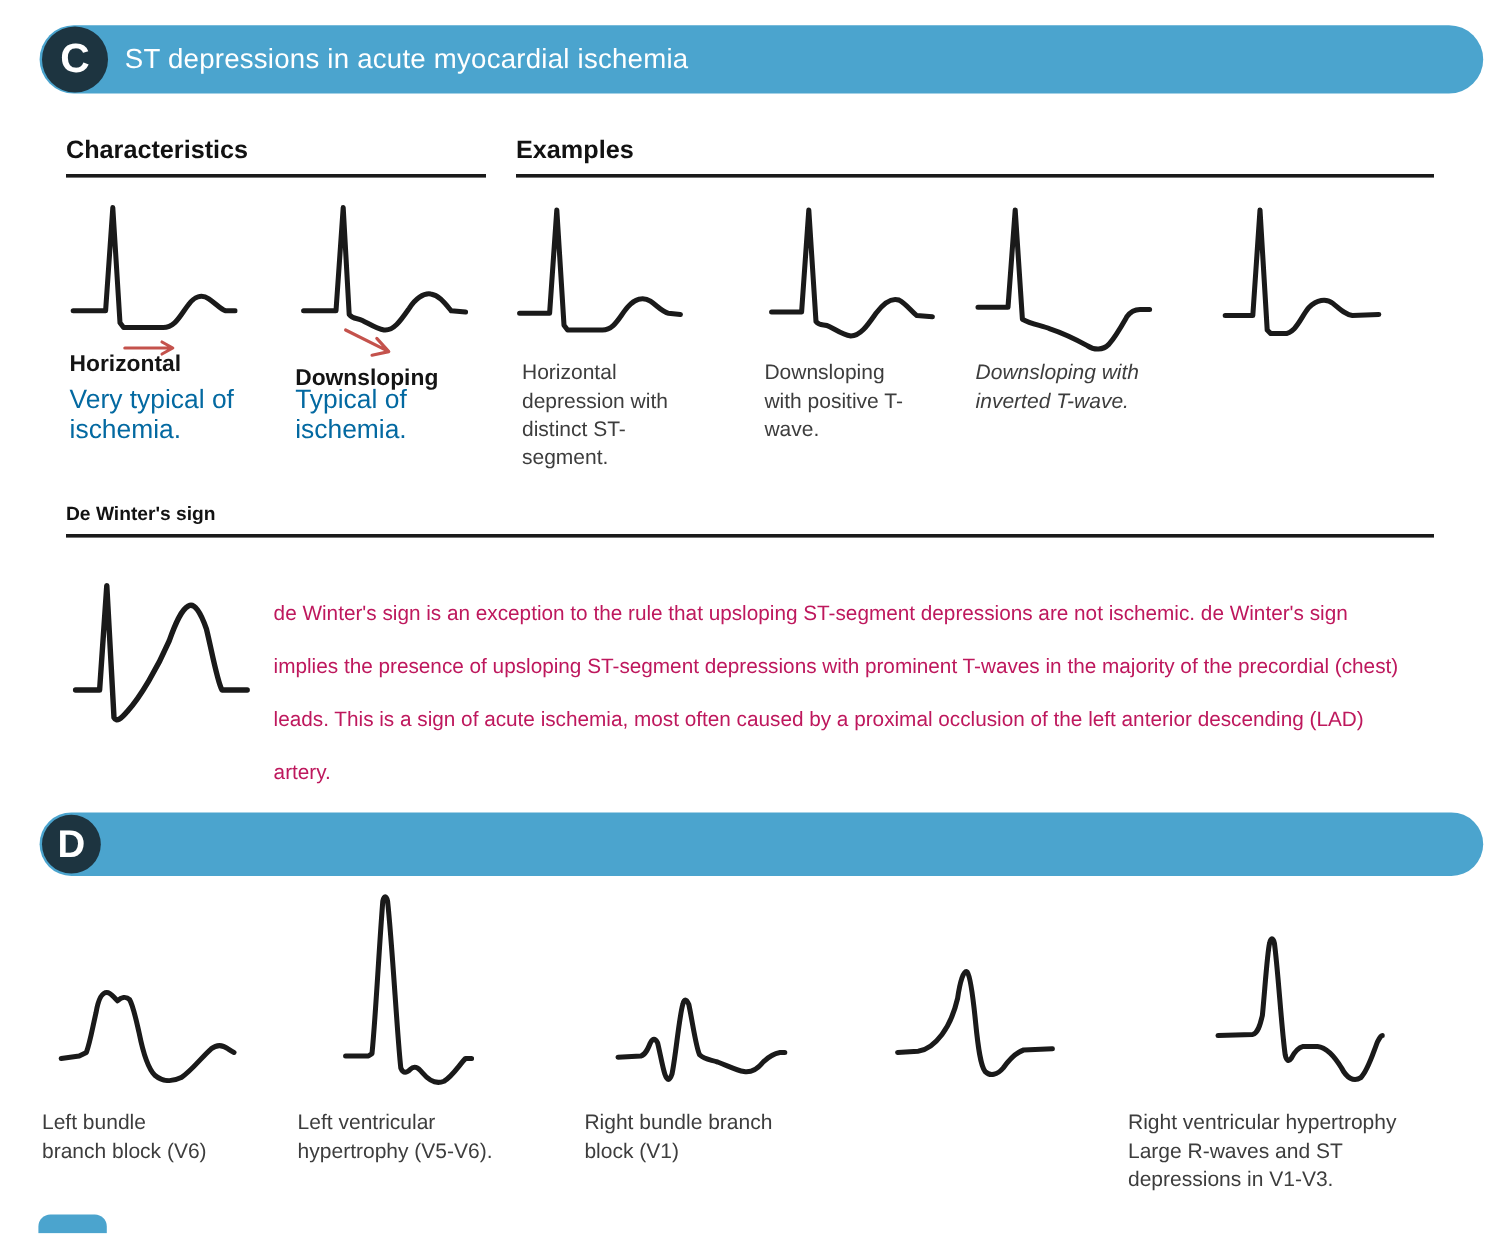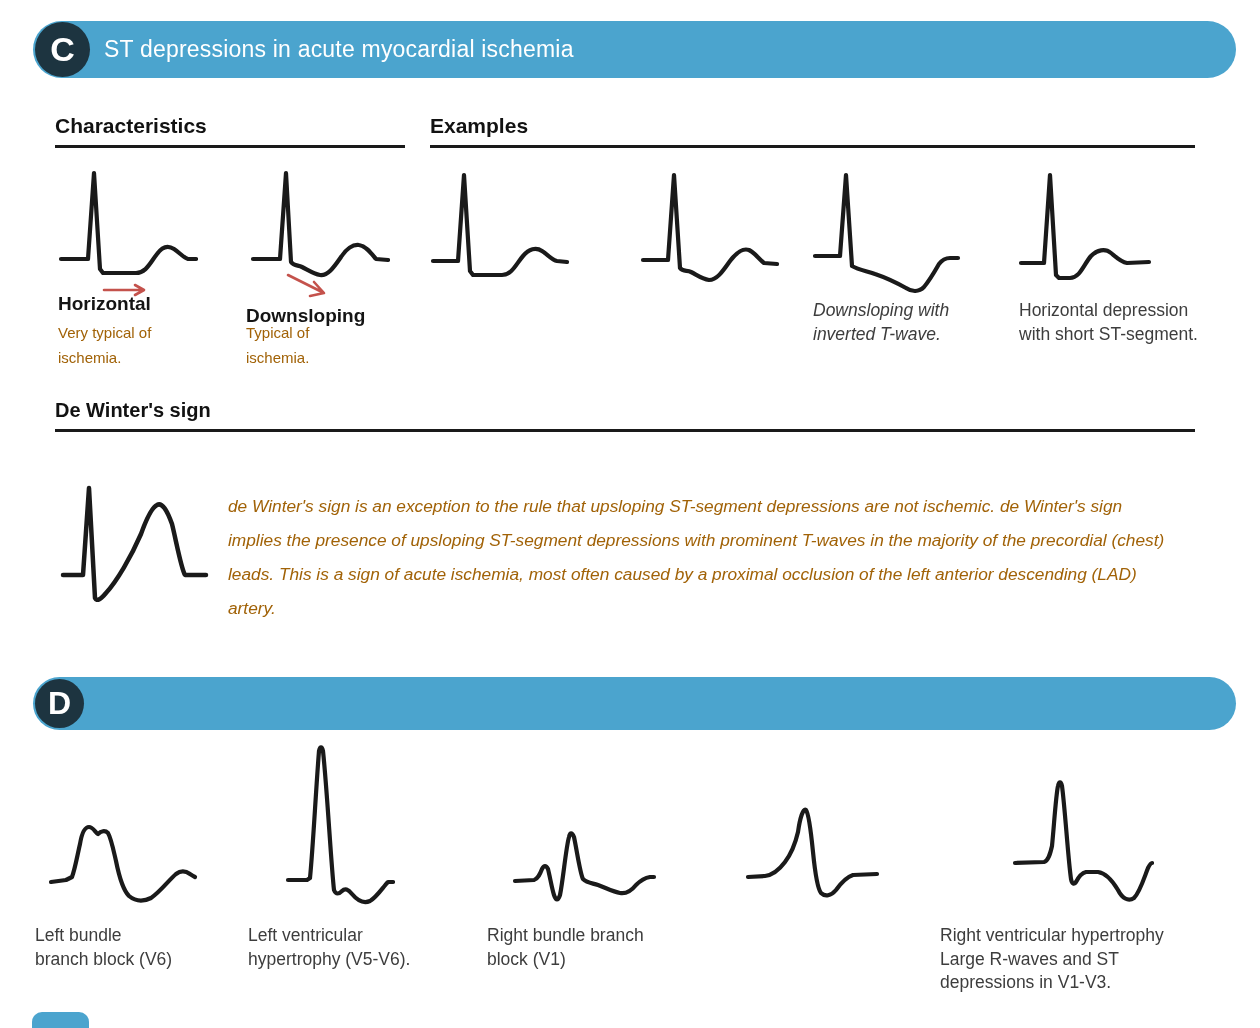--- a/index.html
+++ b/index.html
@@ -8,23 +8,23 @@
   .banner{position:absolute;background:#4ba4ce;border-radius:29px;display:flex;align-items:center;}
   .badge{background:#1d3440;border-radius:50%;color:#ffffff;font-weight:bold;
          display:flex;align-items:center;justify-content:center;flex:none;}
   .banner-title{color:#ffffff;letter-spacing:.2px;}
   .sec-heading{position:absolute;font-weight:bold;color:#121212;border-bottom:3px solid #1a1a1a;
                padding-bottom:7px;}
   .trace{stroke:#1a1a1a;stroke-width:4.2;fill:none;stroke-linecap:round;stroke-linejoin:round;}
   .arrow{stroke:#c4524c;stroke-width:2.6;fill:none;stroke-linecap:round;stroke-linejoin:round;}
   .abs{position:absolute;}
   .char-label{position:absolute;font-size:19px;font-weight:bold;color:#141414;}
-  .char-desc{position:absolute;font-size:15px;line-height:25px;color:#a16207;}
+  .char-desc{position:absolute;font-size:22px;line-height:25px;color:#0369a1;}
   .fig-caption{position:absolute;font-size:17.5px;line-height:23.5px;color:#3d3d3d;}
-  .paragraph{position:absolute;font-size:17.3px;line-height:34px;color:#a16207;font-style:italic;}
+  .paragraph{position:absolute;font-size:17.3px;line-height:44px;color:#be185d;}
   .next-banner-fragment{position:absolute;background:#4ba4ce;border-radius:10px 10px 0 0;}
 </style>
 </head>
 <body>
 
 <div id="page">
 
   <div class="banner" style="left:33px;top:21px;width:1203px;height:57px;">
     <div class="badge" style="width:55px;height:55px;margin-left:2px;font-size:34px;">C</div>
     <div class="banner-title" style="font-size:23px;margin-left:14px;">ST depressions in acute myocardial ischemia</div>
@@ -47,36 +47,37 @@
   </svg>
   <svg class="abs" style="left:286px;top:272px;" width="44" height="28" viewBox="0 0 44 28">
     <path class="arrow" d="M2,3 L36,20 M28,10 L38,21 L24,24"></path>
   </svg>
   <div class="char-label" style="left:246px;top:293px;margin-top:12px;">Downsloping</div>
   <div class="char-desc" style="left:246px;top:320px;width:110px;">Typical of ischemia.</div>
 
   <svg class="abs" style="left:430px;top:168px;" width="140" height="115" viewBox="0 0 140 115">
     <path class="trace" d="M3,93 L28,93 L34,7 L40,103 L43,107 L72,107 C82,107 86,96 93,88 C99,81 106,79 112,83 C118,87 122,92 127,93 L137,94"></path>
   </svg>
+  <div class="fig-caption" style="left:435px;top:299px;width:138px;">Horizontal depression with distinct ST-segment.</div>
 
   <svg class="abs" style="left:640px;top:168px;" width="140" height="115" viewBox="0 0 140 115">
     <path class="trace" d="M3,92 L28,92 L34,7 L40,100 C43,104 47,102 51,104 C57,107 62,111 69,112 C77,112 83,103 90,93 C96,85 103,80 109,82 C115,85 119,91 124,95 L137,96"></path>
   </svg>
+  <div class="fig-caption" style="left:637px;top:299px;width:132px;">Downsloping with positive T-wave.</div>
 
   <svg class="abs" style="left:812px;top:168px;" width="150" height="128" viewBox="0 0 150 128">
     <path class="trace" d="M3,88 L28,88 L34,7 L40,98 C47,102 55,103 63,106 C75,110 85,115 94,120 C100,124 107,124 112,119 C118,112 123,103 127,96 C130,92 134,90 138,90 L146,90"></path>
   </svg>
   <div class="fig-caption" style="left:813px;top:299px;width:150px;font-style:italic;">Downsloping with inverted T-wave.</div>
 
   <svg class="abs" style="left:1018px;top:168px;" width="135" height="115" viewBox="0 0 135 115">
     <path class="trace" d="M3,95 L26,95 L32,7 L38,107 L41,110 L52,110 C62,110 66,96 73,88 C79,82 87,80 93,85 C99,90 103,94 109,95 L131,94"></path>
   </svg>
-  <div class="fig-caption" style="left:1019px;top:299px;width:195px;">Horizontal depression with short ST-segment.</div>
 
-  <div class="sec-heading" style="left:55px;top:399px;width:1140px;font-size:20px;">De Winter's sign</div>
+  <div class="sec-heading" style="left:55px;top:420px;width:1140px;font-size:16px;">De Winter's sign</div>
 
   <svg class="abs" style="left:60px;top:482px;" width="150" height="125" viewBox="0 0 150 125">
     <path class="trace" style="stroke-width:4.5" d="M3,93 L23,93 L29,6 L35,116 C37,120 41,117 46,111 C57,99 71,75 81,52 C86,38 91,26 97,23 C102,20 107,28 112,42 C116,58 121,86 125,93 L146,93"></path>
   </svg>
   <div class="paragraph" style="left:228px;top:489px;width:945px;">de Winter's sign is an exception to the rule that upsloping ST-segment depressions are not ischemic. de Winter's sign implies the presence of upsloping ST-segment depressions with prominent T-waves in the majority of the precordial (chest) leads. This is a sign of acute ischemia, most often caused by a proximal occlusion of the left anterior descending (LAD) artery.</div>
 
   <div class="banner" style="left:33px;top:677px;width:1203px;height:53px;border-radius:27px;">
     <div class="badge" style="width:49px;height:49px;margin-left:2px;font-size:32px;">D</div>
   </div>
 

